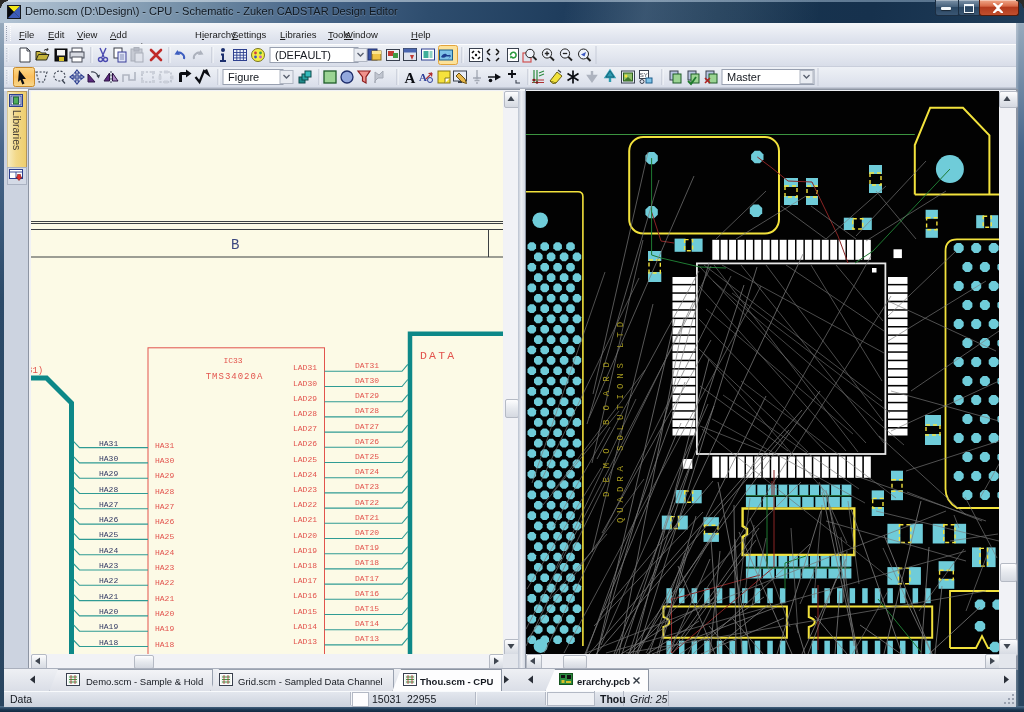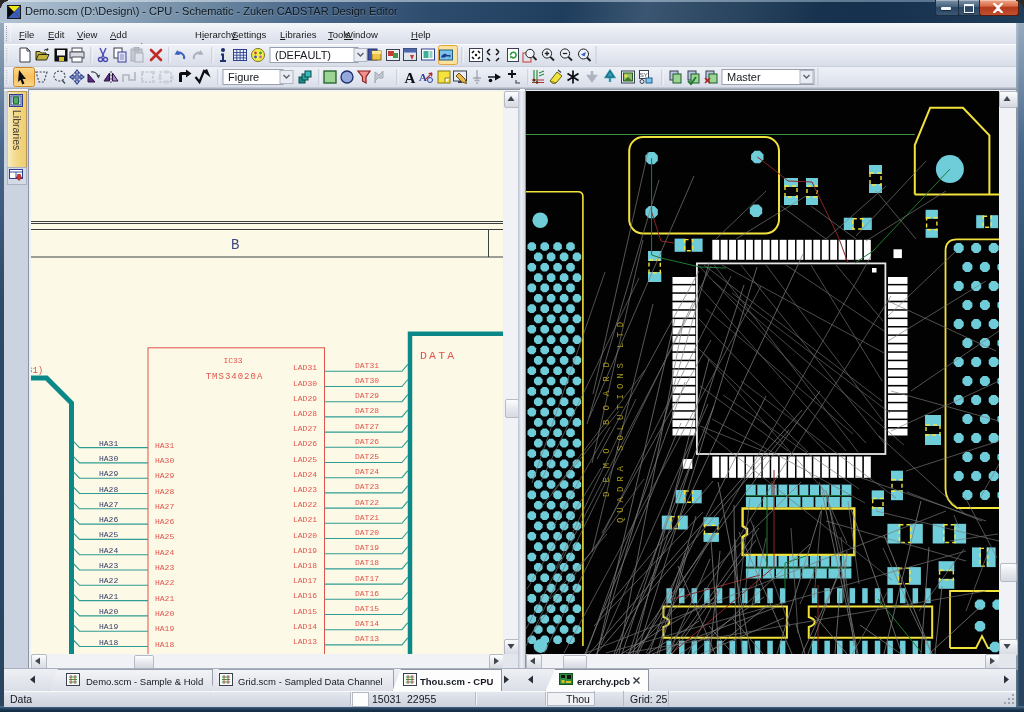--- a/index.html
+++ b/index.html
@@ -1187,23 +1187,23 @@
 <div class="abs" style="left:350px;top:692px;width:1px;height:13px;background:#b3b9c5;"></div>
 <div class="abs" style="left:351px;top:692px;width:1px;height:13px;background:#f4f6f9;"></div>
 <div class="abs" style="left:475px;top:692px;width:1px;height:13px;background:#b3b9c5;"></div>
 <div class="abs" style="left:476px;top:692px;width:1px;height:13px;background:#f4f6f9;"></div>
 <div class="abs" style="left:545px;top:692px;width:1px;height:13px;background:#b3b9c5;"></div>
 <div class="abs" style="left:546px;top:692px;width:1px;height:13px;background:#f4f6f9;"></div>
 <div class="abs" style="left:352px;top:692px;width:15px;height:13px;background:#fdfdfe;border:1px solid #b3b9c5;"></div>
 <div class="abs" style="left:372px;top:693px;width:120px;height:12px;font-size:10.5px;color:#14181f;">15031&nbsp;&nbsp;22955</div>
 <div class="abs" style="left:547px;top:692px;width:46px;height:12px;background:#eff1f5;border:1px solid #b3b9c5;"></div>
 <div class="abs" style="left:594px;top:691px;width:28px;height:15px;border-left:1px solid #b3b9c5;border-right:1px solid #b3b9c5;"></div>
-<div class="abs" style="left:566px;top:693px;width:40px;height:12px;font-size:10.5px;color:#14181f;">Thou</div>
+<div class="abs" style="left:600px;top:693px;width:40px;height:12px;font-size:10.5px;color:#14181f;font-weight:bold;">Thou</div>
 <div class="abs" style="left:624px;top:691px;width:44px;height:15px;border-right:1px solid #b3b9c5;"></div>
-<div class="abs" style="left:630px;top:693px;width:40px;height:12px;font-size:10.5px;color:#14181f;">Grid: 25</div>
+<div class="abs" style="left:630px;top:693px;width:40px;height:12px;font-size:10.5px;color:#14181f;font-style:italic;">Grid: 25</div>
 <svg class="abs" style="left:1004px;top:694px" width="11" height="11" viewBox="0 0 11 11">
     <g fill="#9aa2b0">
       <rect x="8" y="0" width="2" height="2"></rect>
       <rect x="8" y="4" width="2" height="2"></rect>
       <rect x="8" y="8" width="2" height="2"></rect>
       <rect x="4" y="4" width="2" height="2"></rect>
       <rect x="4" y="8" width="2" height="2"></rect>
       <rect x="0" y="8" width="2" height="2"></rect>
     </g>
   </svg>

